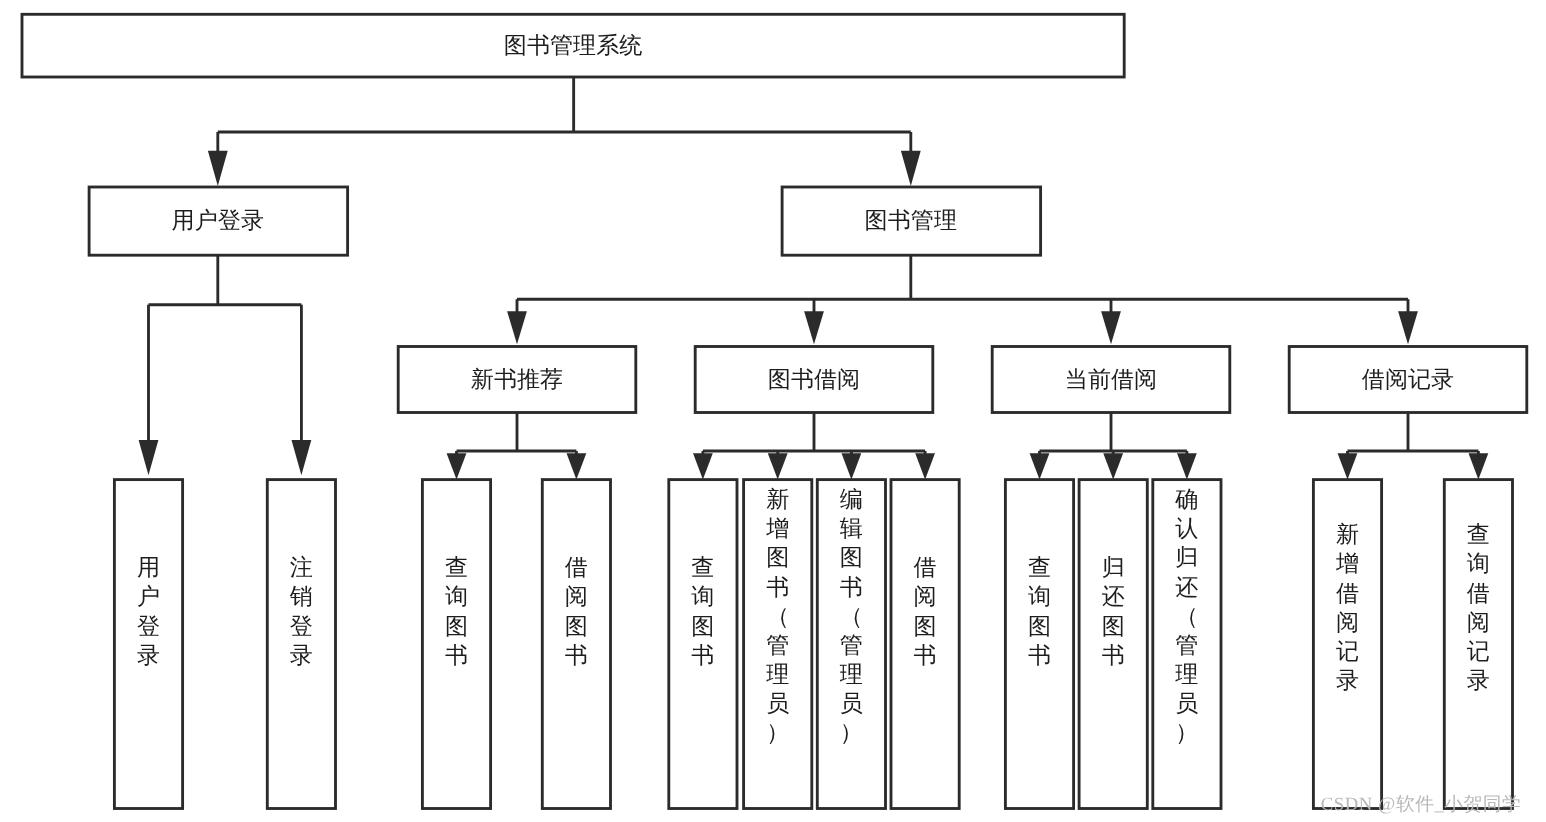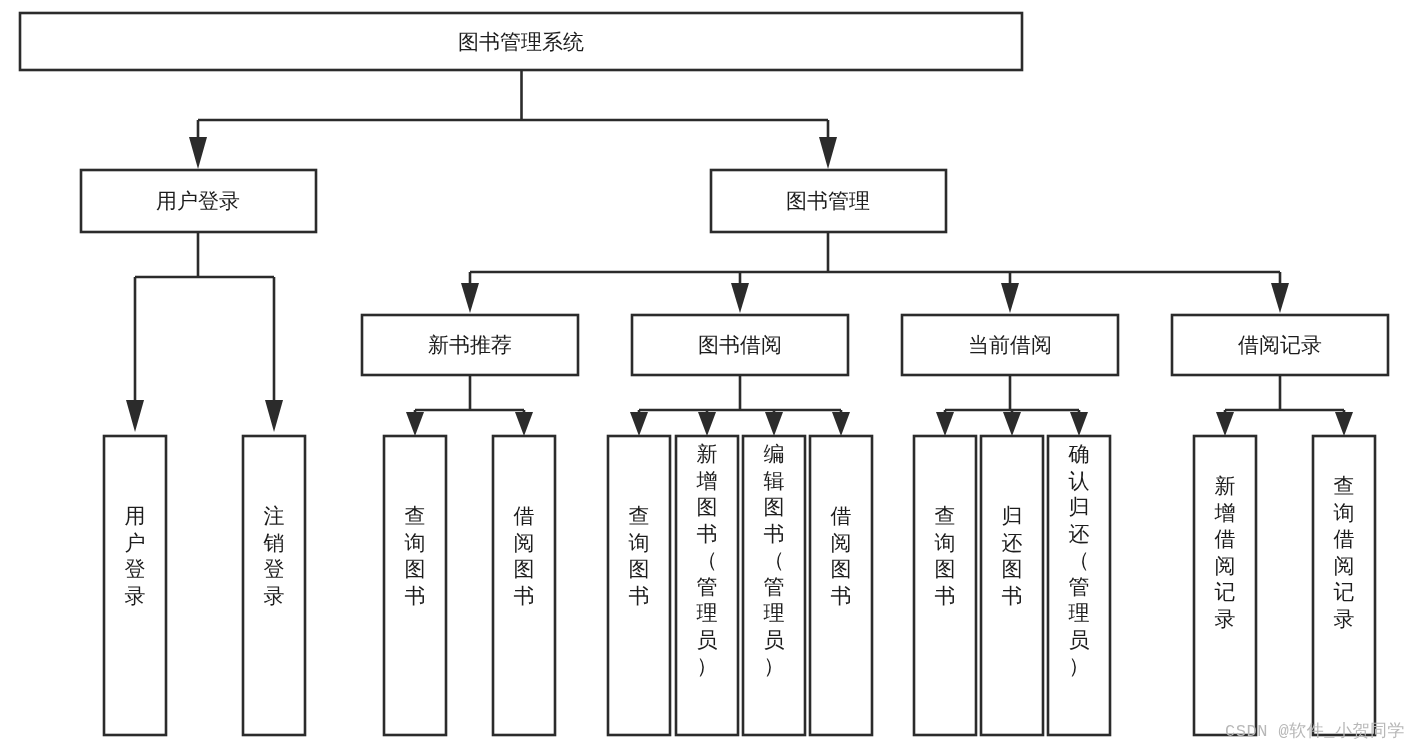--- a/index.html
+++ b/index.html
@@ -52,23 +52,23 @@
   .node-label-v {
     font-family: "Liberation Sans", "DejaVu Sans", sans-serif;
     font-size: 21px;
     fill: #1d1d1d;
     text-anchor: middle;
     dominant-baseline: middle;
     white-space: pre;
   }
   .watermark {
     position: absolute;
-    right: 0;
+    right: 22px;
     bottom: 5px;
-    font-family: Liberation Mono, monospace;
+    font-family: Liberation Serif, serif;
     font-size: 17px;
     color: #b8b8b8;
     letter-spacing: 0.5px;
     user-select: none;
     pointer-events: none;
   }
 </style>
 </head>
 <body>
 

